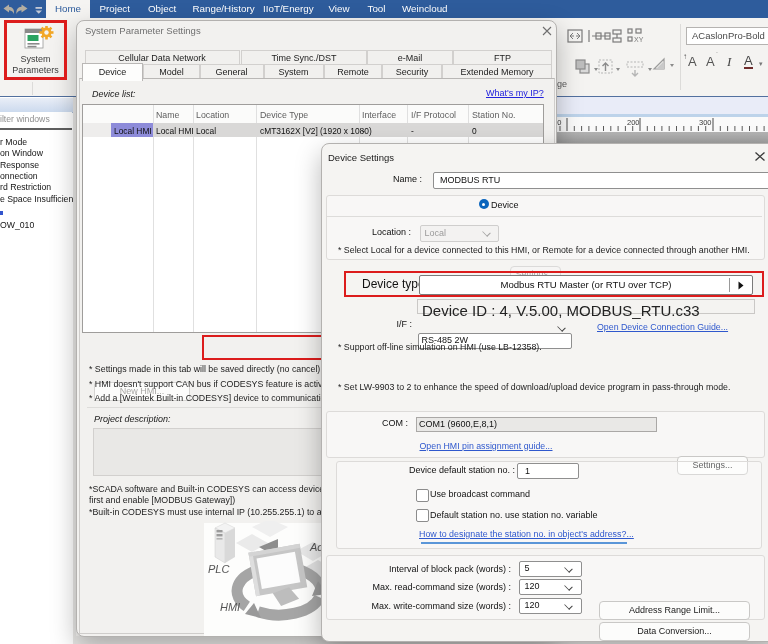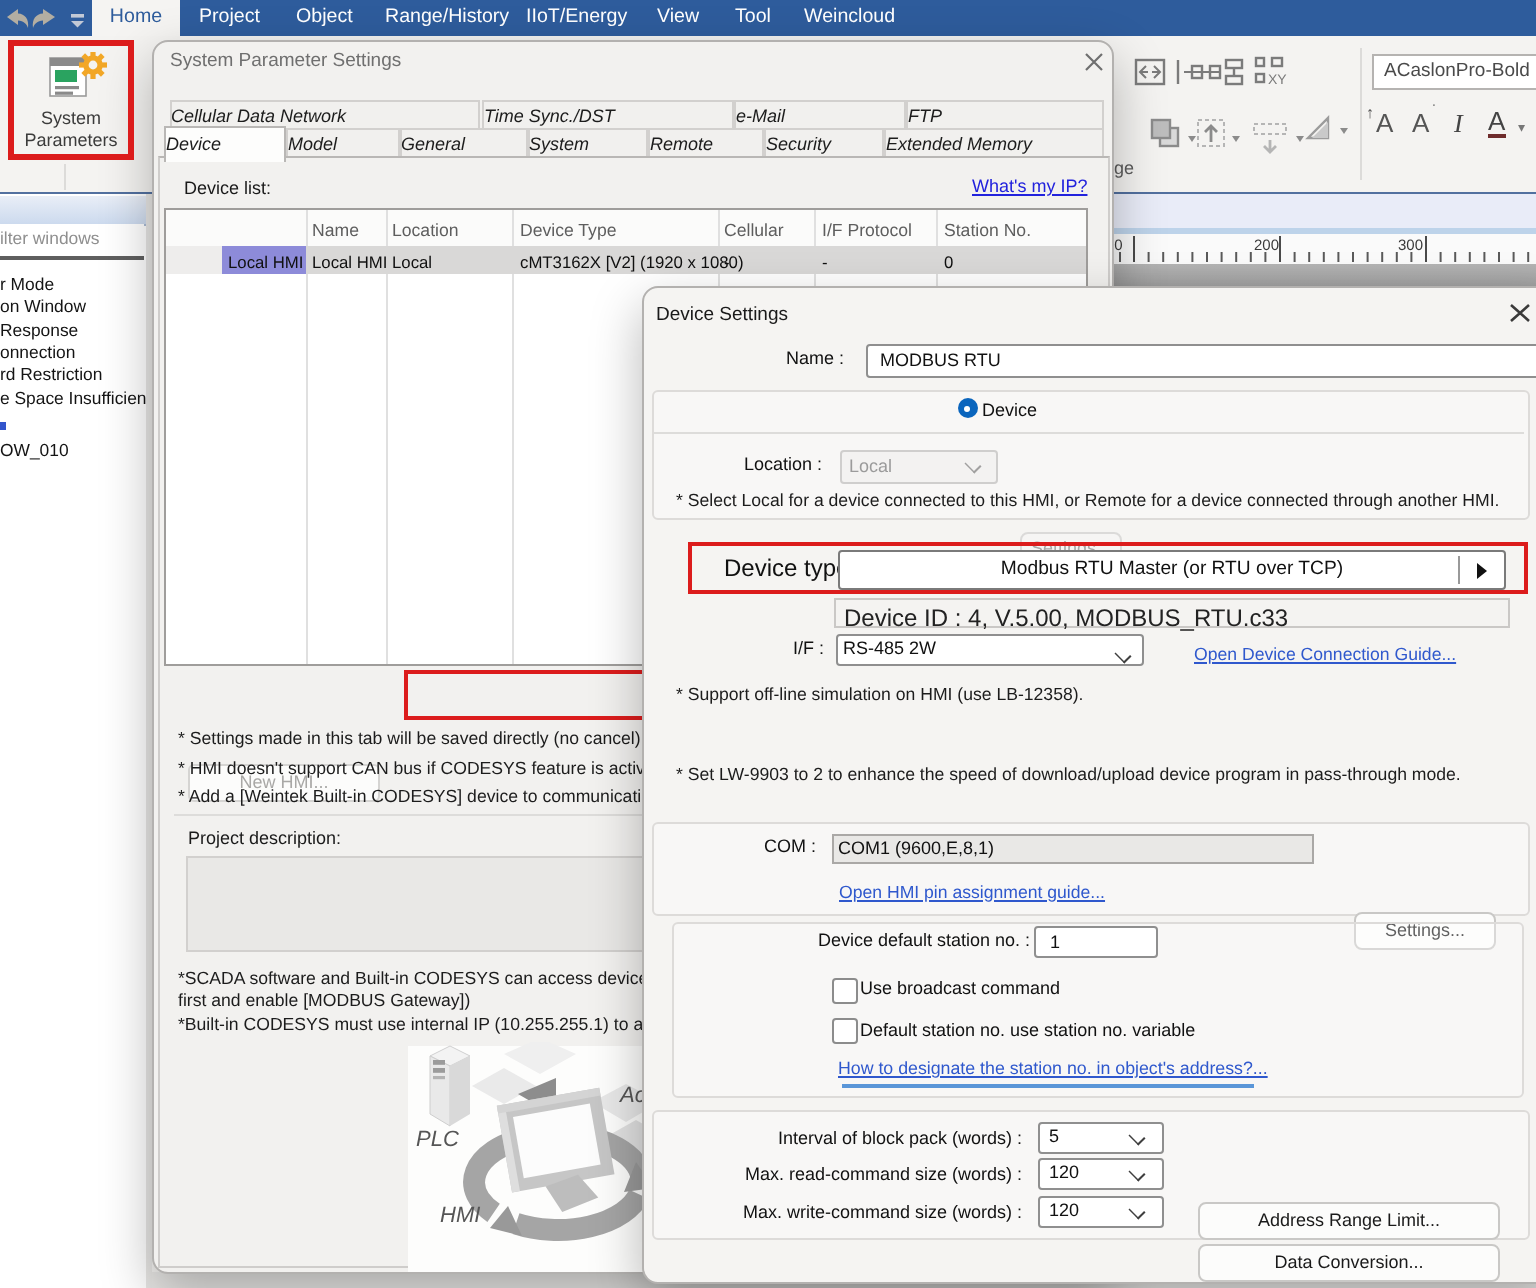--- a/index.html
+++ b/index.html
@@ -1,19 +1,19 @@
 <!DOCTYPE html>
 <html><head>
 <meta charset="utf-8">
 <style>
   html,body{margin:0;padding:0;}
   body{width:768px;height:644px;overflow:hidden;position:relative;
        font-family:"Liberation Sans",sans-serif;background:#f4f3f1;}
   .abs{position:absolute;}
-  .t9{font-size:9px;color:#1a1a1a;white-space:nowrap;}
+  .t9{font-size:9px;color:#1a1a1a;white-space:nowrap;font-style:italic;}
   .lnk{color:#2f58cd;text-decoration:underline;white-space:nowrap;}
   
   #menubar{left:0;top:0;width:768px;height:18px;background:#2e5c9c;}
   .mitem{position:absolute;top:3px;font-size:9.8px;color:#fff;white-space:nowrap;}
   #hometab{position:absolute;left:46px;top:0;width:44px;height:18px;background:#f5f4f2;
            color:#2e5c9c;font-size:9.8px;text-align:center;line-height:17px;}
   
   #ribbon{left:0;top:18px;width:768px;height:78px;background:#f4f3f1;border-bottom:1px solid #d5d4d2;}
   #spbtn{position:absolute;left:4px;top:2px;width:63px;height:60px;}
   #spbtn .lbl{position:absolute;left:0;top:34px;width:63px;text-align:center;
@@ -45,22 +45,22 @@
   .combo{position:absolute;background:#fff;border:1px solid #8f8f8f;border-radius:2px;
          font-size:9px;color:#111;}
   .chev{position:absolute;width:7px;height:7px;}
   .chev:before{content:"";position:absolute;left:0;top:0;width:6px;height:6px;
                border-right:1.2px solid #3f3f3f;border-bottom:1.2px solid #3f3f3f;
                transform:rotate(45deg) scale(1,0.72);}
   .gbox{position:absolute;border:1px solid #dddbd9;border-radius:3px;background:rgba(255,255,255,0.30);}
   .cb{position:absolute;width:11px;height:11px;background:#fff;border:1px solid #8c8c8c;border-radius:2px;}
   .rlbl{position:absolute;font-size:9px;color:#111;text-align:right;white-space:nowrap;}
   .note{position:absolute;font-size:8.8px;color:#1c1c1c;white-space:nowrap;}
-  .tabt{height:13px;line-height:14px;font-size:9px;color:#1c1c1c;text-align:left;
-        border:1px solid #d2d0ce;border-bottom:none;background:#f1f0ee;white-space:nowrap;font-style:italic;}
+  .tabt{height:13px;line-height:14px;font-size:9px;color:#1c1c1c;text-align:center;
+        border:1px solid #d2d0ce;border-bottom:none;background:#f1f0ee;white-space:nowrap;}
 </style>
 </head>
 <body>
 
 <div class="abs" id="menubar">
   <svg class="abs" style="left:0px;top:2px" width="56" height="14" viewBox="0 0 56 14">
     <path d="M9 2.5 L3.5 6.5 L9 10.5 L9 8.2 C11.8 8.4 13.5 10 14 12 C14.6 7.6 12.5 5 9 4.8 Z" fill="#b3aea2"></path>
     <path d="M21.5 2.5 L27.5 6.5 L21.5 10.5 L21.5 8.2 C18.7 8.4 17 10 16.5 12 C15.9 7.6 18 5 21.5 4.8 Z" fill="#b3aea2"></path>
     <rect x="35.5" y="5" width="6.5" height="1.8" fill="#c2c9d6"></rect>
     <path d="M35.5 8.5 L42 8.5 L38.75 11.8 Z" fill="#c2c9d6"></path>
@@ -239,21 +239,21 @@
     <div class="abs" style="left:0;top:0;width:460px;height:18px;background:#fbfbfa;border-bottom:1px solid #dcdcdc"></div>
     <div class="abs" style="left:70px;top:0;width:1px;height:227px;background:#e0e0e0"></div>
     <div class="abs" style="left:110px;top:0;width:1px;height:227px;background:#e0e0e0"></div>
     <div class="abs" style="left:173px;top:0;width:1px;height:227px;background:#e0e0e0"></div>
     <div class="abs" style="left:276px;top:0;width:1px;height:227px;background:#e0e0e0"></div>
     <div class="abs" style="left:324px;top:0;width:1px;height:227px;background:#e0e0e0"></div>
     <div class="abs" style="left:385px;top:0;width:1px;height:227px;background:#e0e0e0"></div>
     <div class="abs" style="font-size:8.8px;color:#5e5e5e;left:73px;top:4.5px">Name</div>
     <div class="abs" style="font-size:8.8px;color:#5e5e5e;left:113px;top:4.5px">Location</div>
     <div class="abs" style="font-size:8.8px;color:#5e5e5e;left:177px;top:4.5px">Device Type</div>
-    <div class="abs" style="font-size:8.8px;color:#5e5e5e;left:279px;top:4.5px">Cellular</div>
+    <div class="abs" style="font-size:8.8px;color:#5e5e5e;left:279px;top:4.5px">Interface</div>
     <div class="abs" style="font-size:8.8px;color:#5e5e5e;left:328px;top:4.5px">I/F Protocol</div>
     <div class="abs" style="font-size:8.8px;color:#5e5e5e;left:389px;top:4.5px">Station No.</div>
 
     <div class="abs" style="left:0;top:18px;width:460px;height:14px;background:#d9d8d7"></div>
     <div class="abs" style="left:0;top:18px;width:28px;height:14px;background:#eeedec"></div>
     <div class="abs" style="left:28px;top:18px;width:42px;height:14px;background:#8d8bd9"></div>
     <div class="abs" style="font-size:8.4px;color:#101010;left:31px;top:21px;white-space:nowrap">Local HMI</div>
     <div class="abs" style="font-size:8.4px;color:#101010;left:73px;top:21px;white-space:nowrap">Local HMI</div>
     <div class="abs" style="font-size:8.4px;color:#101010;left:113px;top:21px;white-space:nowrap">Local</div>
     <div class="abs" style="font-size:8.4px;color:#101010;left:177px;top:21px;white-space:nowrap">cMT3162X [V2] (1920 x 1080)</div>
@@ -330,24 +330,24 @@
 
   <div class="redbox" style="left:21.5px;top:127px;width:416px;height:22px;border-width:2.5px;z-index:5"></div>
   <div class="abs" style="left:40px;top:133px;font-size:12px;color:#111;white-space:nowrap">Device type :</div>
   <div class="combo" style="left:97px;top:130.5px;width:332px;height:18.5px;line-height:18px;text-align:center;border-color:#7a7a7a;font-size:9.6px">Modbus RTU Master (or RTU over TCP)
     <div class="abs" style="left:309px;top:2px;width:1px;height:14px;background:#999"></div>
     <svg class="abs" style="left:317px;top:5px" width="8" height="9" viewBox="0 0 8 9">
         <path d="M1.5 0.5 L6.5 4.5 L1.5 8.5 Z" fill="#111"></path>
       </svg>
   </div>
   <div class="abs" style="left:95px;top:154.5px;width:336px;height:13px;background:#f4f3f1;border:1px solid #cac8c6">
-    <div class="abs" style="left:4px;top:2px;font-size:12px;color:#222;white-space:nowrap">Device ID : 4, V.5.00, MODBUS_RTU.c33</div>
+    <div class="abs" style="left:4px;top:2px;font-size:15px;color:#222;white-space:nowrap">Device ID : 4, V.5.00, MODBUS_RTU.c33</div>
   </div>
   <div class="rlbl" style="left:40px;top:175px;width:50px">I/F :</div>
-  <div class="combo" style="left:95.5px;top:173px;width:149px;height:13.5px;line-height:13.5px;padding-left:3px">RS-485 2W</div>
+  <div class="combo" style="left:95.5px;top:189px;width:149px;height:13.5px;line-height:13.5px;padding-left:3px">RS-485 2W</div>
   <div class="chev" style="left:236px;top:180px"></div>
   <div class="abs lnk" style="left:275px;top:177.5px;font-size:8.8px">Open Device Connection Guide...</div>
   <div class="note" style="left:16px;top:198px">* Support off-line simulation on HMI (use LB-12358).</div>
   <div class="note" style="left:16px;top:238px">* Set LW-9903 to 2 to enhance the speed of download/upload device program in pass-through mode.</div>
 
   <div class="gbox" style="left:4px;top:266.5px;width:437px;height:45.5px"></div>
   <div class="rlbl" style="left:6px;top:274px;width:80px">COM :</div>
   <div class="abs" style="left:94px;top:272.5px;width:237px;height:13px;background:#e9e8e6;border:1px solid #aaa8a6;font-size:9px;color:#111;line-height:13px;padding-left:2px;white-space:nowrap">COM1 (9600,E,8,1)</div>
   <div class="btn" style="left:355px;top:270.5px;width:69px;height:17px;line-height:16px">Settings...</div>
   <div class="abs lnk" style="left:97.5px;top:296.5px;font-size:8.8px">Open HMI pin assignment guide...</div>

